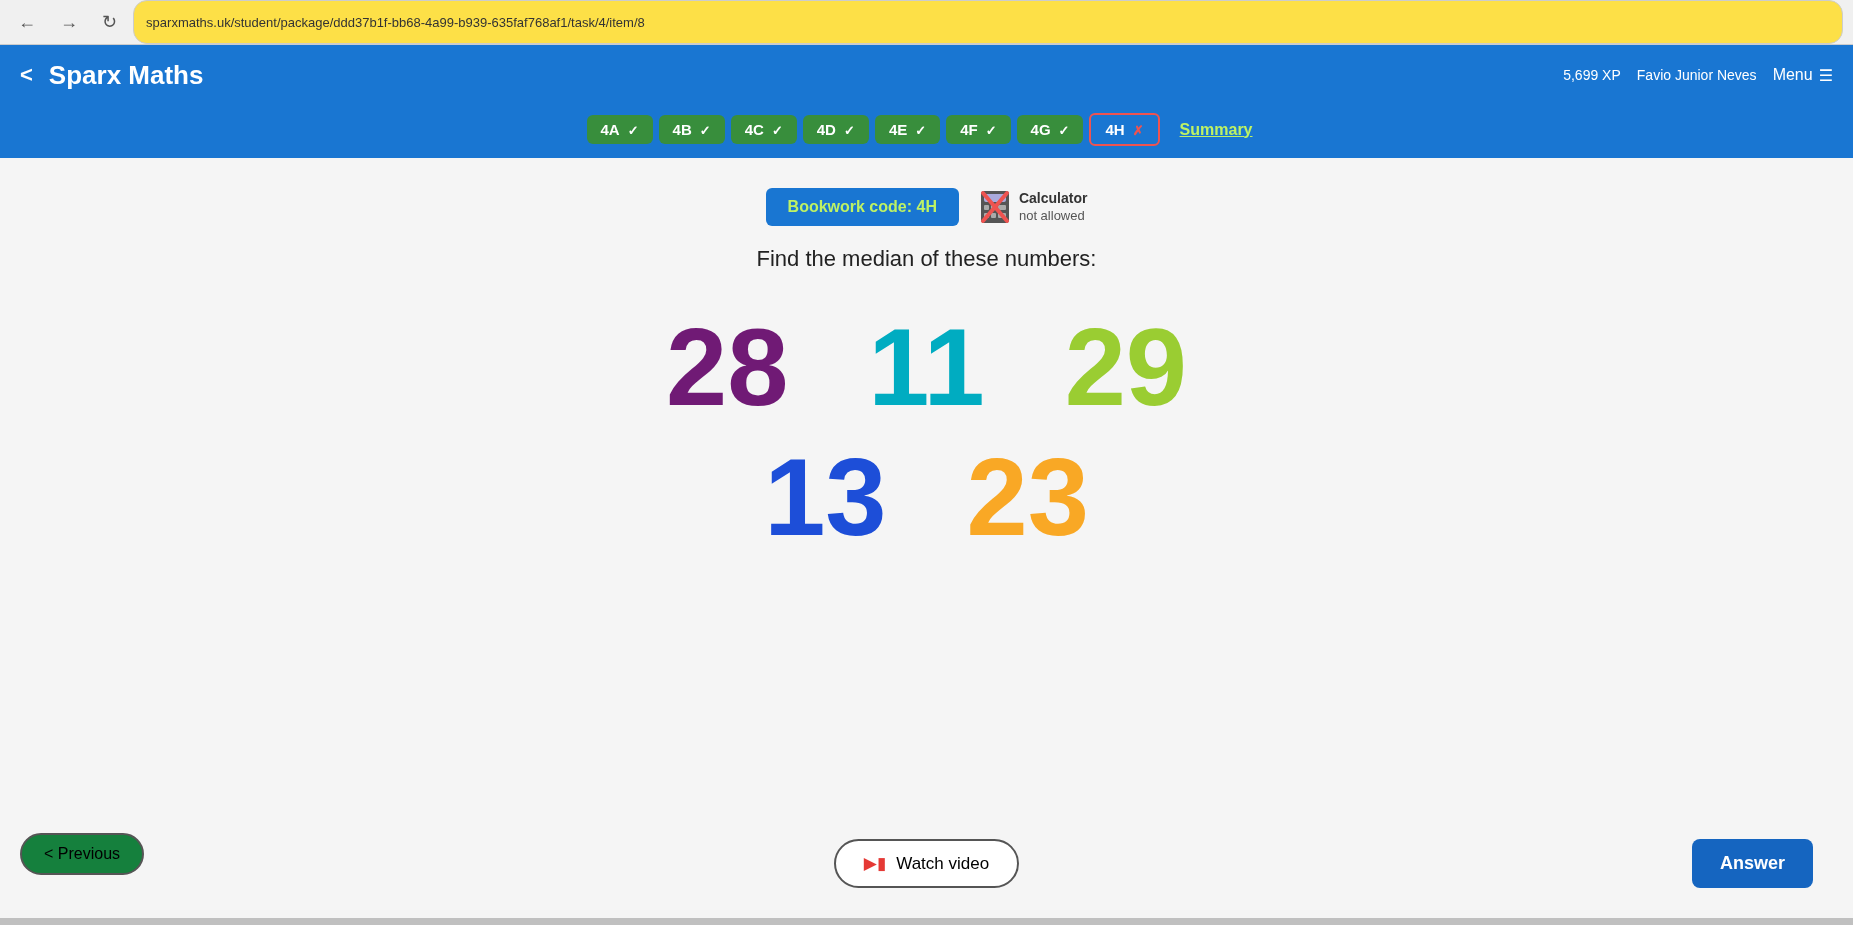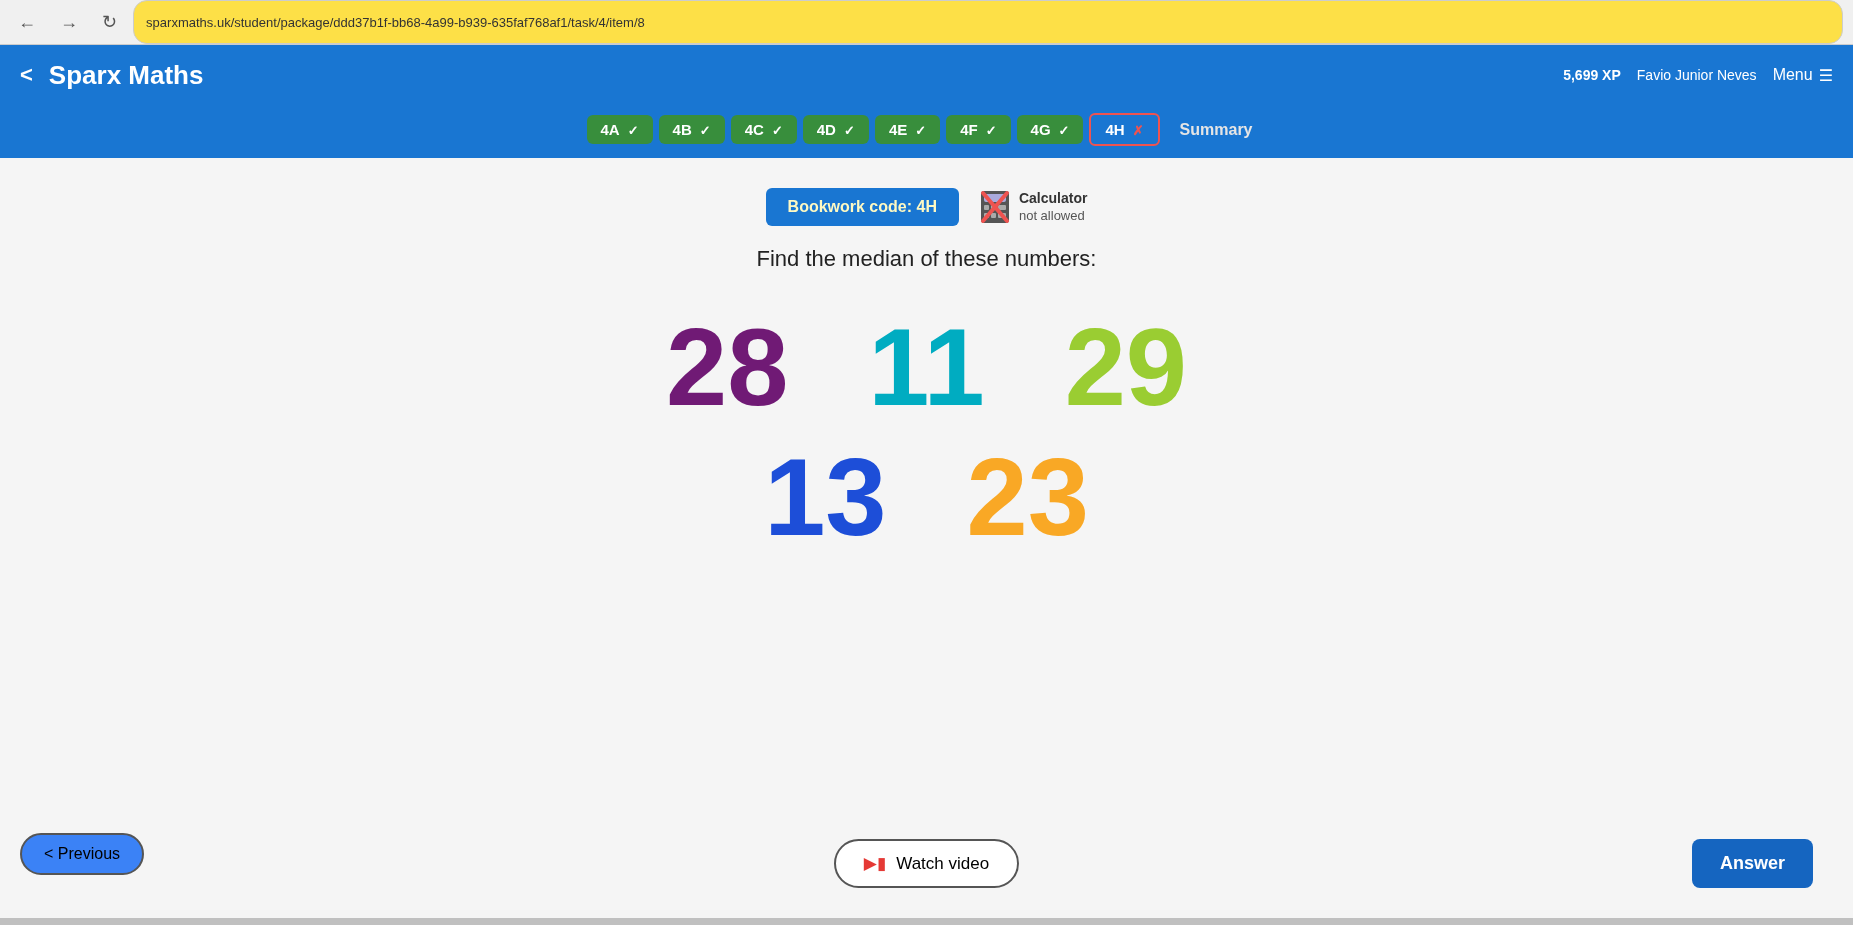--- a/index.html
+++ b/index.html
@@ -62,21 +62,21 @@
     }
     .header-right {
       margin-left: auto;
       display: flex;
       align-items: center;
       gap: 16px;
       color: white;
       font-size: 14px;
     }
     .xp-badge {
-      font-weight: 700;
+      font-weight: 400;
     }
     .username {
       font-weight: 500;
     }
     .menu-btn {
       background: none;
       border: none;
       color: white;
       font-size: 16px;
       cursor: pointer;
@@ -110,23 +110,24 @@
       color: white;
       border: none;
     }
     .task-tab.current {
       background: #1976d2;
       color: white;
       border: 2px solid #ef5350;
     }
     .task-tab.summary {
       background: none;
-      color: #e5e5e5;
+      color: #bef264;
       border: none;
       font-size: 16px;
+      text-decoration: underline;
     }
     .check-mark { color: #fff; font-size: 13px; }
     .x-mark { color: #ef5350; font-size: 13px; font-weight: 700; }
 
     
     .main-content {
       background: #f5f5f5;
       min-height: 760px;
       display: flex;
       flex-direction: column;
@@ -137,21 +138,21 @@
 
     
     .bookwork-row {
       display: flex;
       align-items: center;
       gap: 20px;
       margin-bottom: 20px;
     }
     .bookwork-code {
       background: #1976d2;
-      color: #fef9c3;
+      color: #bef264;
       padding: 10px 22px;
       border-radius: 6px;
       font-size: 16px;
       font-weight: 600;
     }
     .calculator-status {
       display: flex;
       align-items: center;
       gap: 8px;
       font-size: 14px;
@@ -248,21 +249,21 @@
       border-radius: 8px;
       padding: 14px 28px;
       font-size: 18px;
       font-weight: 600;
       cursor: pointer;
     }
     .previous-btn {
       position: absolute;
       bottom: 30px;
       left: 20px;
-      background: #3b82f6;
+      background: #15803d;
       border: 2px solid #555;
       border-radius: 25px;
       padding: 10px 22px;
       font-size: 16px;
       cursor: pointer;
       font-weight: 500;
     }
 
     
     .taskbar {

